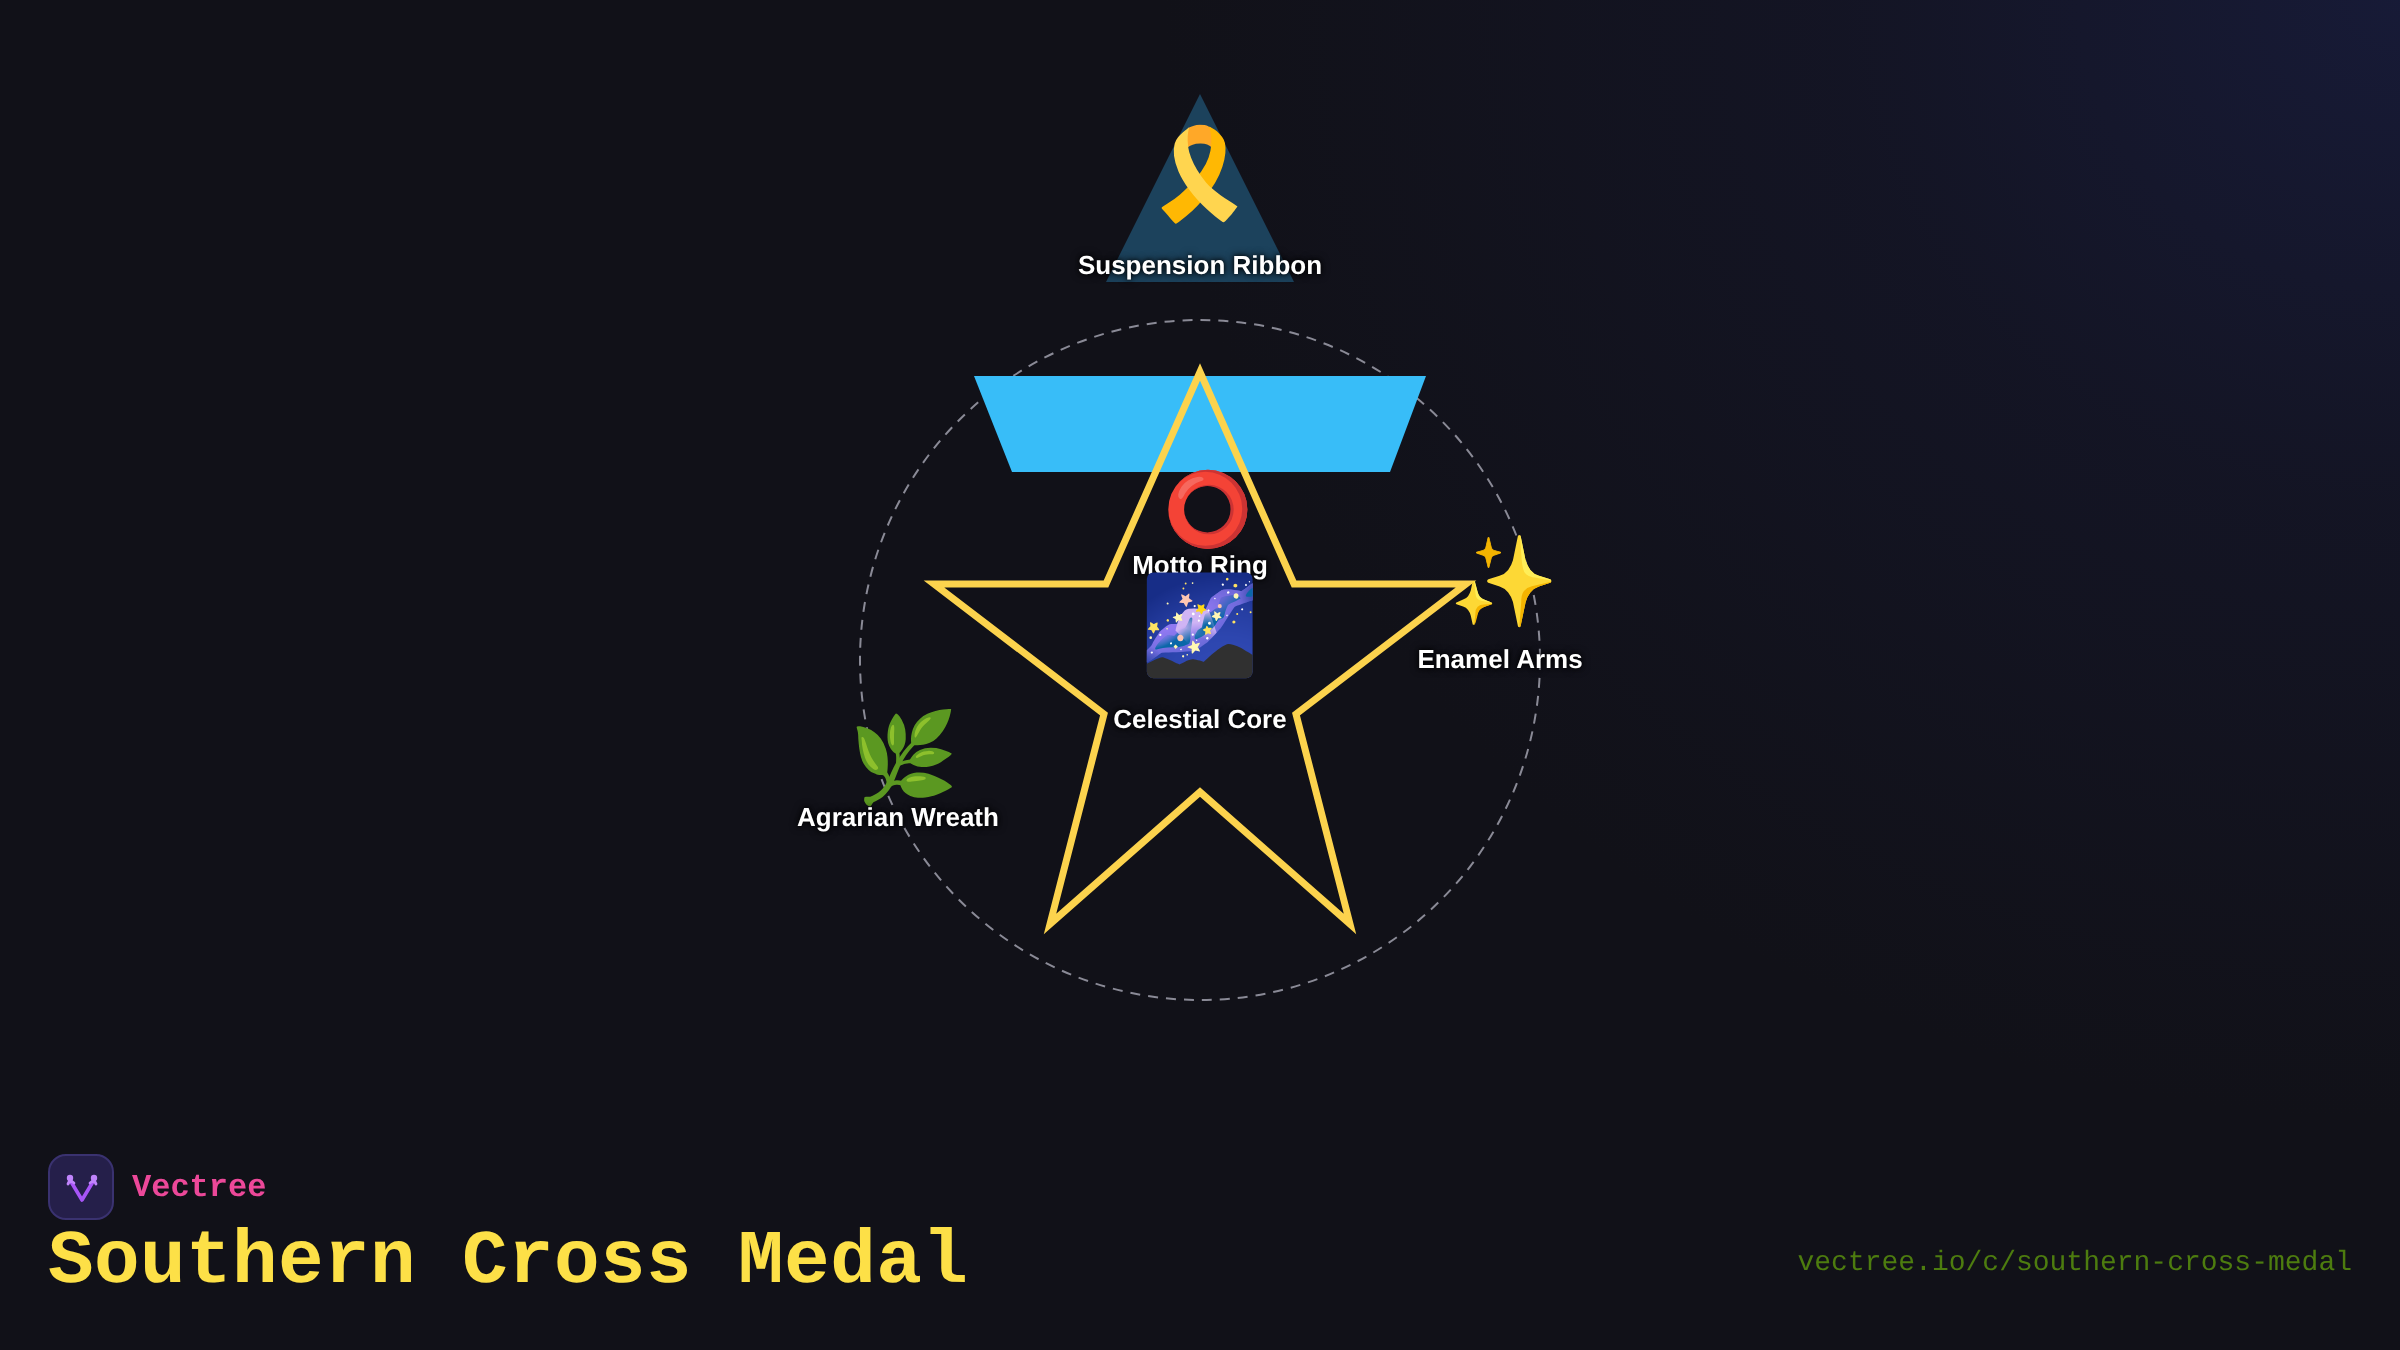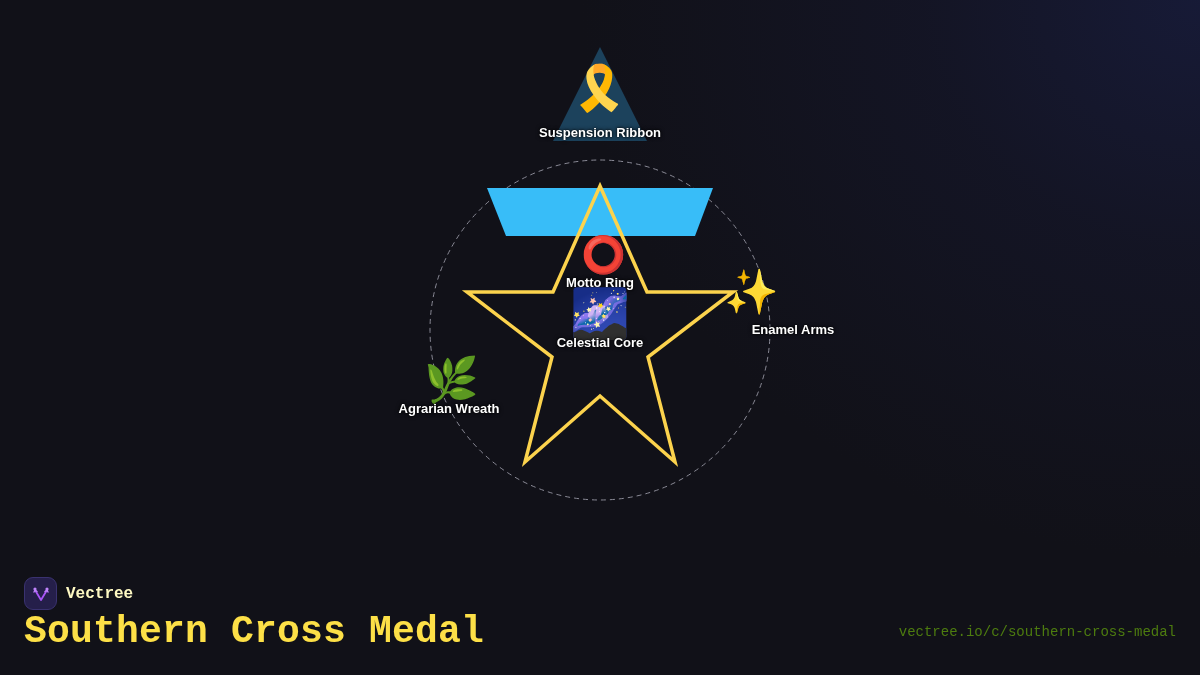--- a/index.html
+++ b/index.html
@@ -26,21 +26,21 @@
   }
   .brand {
     position: absolute; left: 24px; top: 577px; display: flex; align-items: center; gap: 9px;
   }
   .brand-logo {
     width: 33px; height: 33px; border-radius: 9px;
     background: #251f4a; border: 1px solid #3a3270; box-sizing: border-box;
     display: flex; align-items: center; justify-content: center;
   }
   .brand-name {
-    color: #fef9c3; font-family: "Liberation Mono", monospace; font-weight: bold; font-size: 16px;
+    color: #ec4899; font-family: "Liberation Mono", monospace; font-weight: bold; font-size: 16px;
   }
   .page-title {
     position: absolute; left: 24px; top: 610px;
     color: #fde047; font-family: "Liberation Mono", monospace; font-weight: bold; font-size: 38px;
     letter-spacing: 0.2px; margin: 0;
   }
   .page-url {
     position: absolute; right: 24px; top: 624px;
     color: #4d7c0f; font-family: "Liberation Mono", monospace; font-size: 14px;
   }
@@ -56,23 +56,23 @@
   <polygon id="bar" fill="#38bdf8" points="487,188 713,188 695,236 506,236"></polygon>
   <polygon id="star" fill="none" stroke="#fcd34d" stroke-width="3.5" stroke-linejoin="miter" points="600,186 647,292 733,292 648,357 675,462 600,396 525,462 552,357 467,292 553,292"></polygon>
 </svg>
 
 <div id="nodes-layer">
     <div class="node-icon" style="left: 600px; top: 88px; font-size: 44px;">🎗️</div>
     <div class="node-label" style="left: 600px; top: 125px;">Suspension Ribbon</div>
     <div class="node-icon" style="left: 604px; top: 255px; font-size: 36px;">⭕</div>
     <div class="node-label" style="left: 600px; top: 275px;">Motto Ring</div>
     <div class="node-icon" style="left: 600px; top: 314px; font-size: 48px;">🌌</div>
-    <div class="node-label" style="left: 600px; top: 335px;">Celestial Core</div>
+    <div class="node-label" style="left: 600px; top: 352px;">Celestial Core</div>
     <div class="node-icon" style="left: 752px; top: 292px; font-size: 44px;">✨</div>
-    <div class="node-label" style="left: 793px; top: 322px;">Enamel Arms</div>
+    <div class="node-label" style="left: 750px; top: 322px;">Enamel Arms</div>
     <div class="node-icon" style="left: 452px; top: 380px; font-size: 44px;">🌿</div>
     <div class="node-label" style="left: 449px; top: 401px;">Agrarian Wreath</div>
   </div>
 
 <div class="brand">
   <div class="brand-logo">
     <svg width="20" height="20" viewBox="0 0 20 20">
       <path d="M4 6 L10 16 L16 6" fill="none" stroke="#a855f7" stroke-width="1.8" stroke-linecap="round" stroke-linejoin="round"></path>
       <path d="M4 6 L3 8 M4 6 L6 7.5 M16 6 L17 8 M16 6 L14 7.5" fill="none" stroke="#c084fc" stroke-width="1.4" stroke-linecap="round"></path>
       <circle cx="4" cy="5" r="1.6" fill="#c084fc"></circle>

